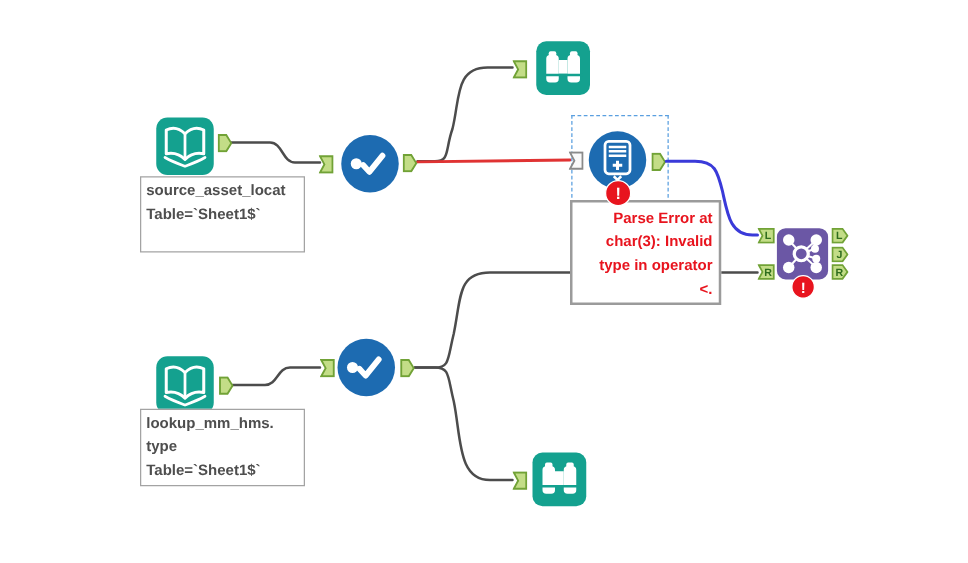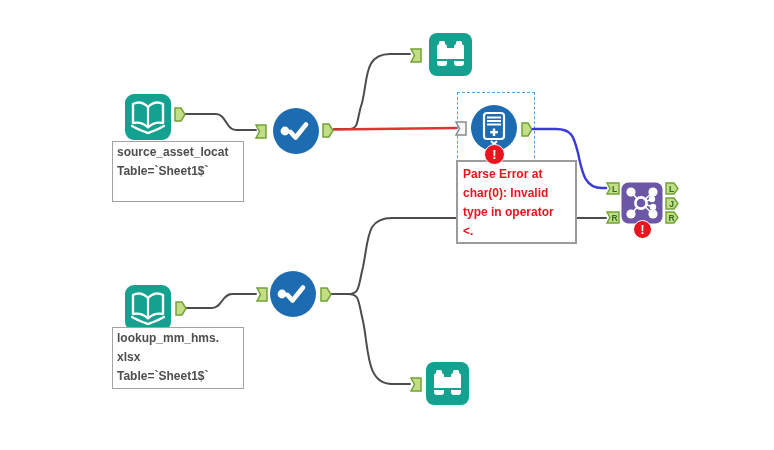--- a/index.html
+++ b/index.html
@@ -20,21 +20,21 @@
     z-index:2;border:1px dashed #5A9FE0;background:transparent;
   }
   .tool-label{
     z-index:2;background:#ffffff;border:1px solid #A3A3A3;
     color:#4E4E4E;font-size:12px;font-weight:bold;line-height:19px;
     padding:1px 4px 0 4px;white-space:nowrap;
   }
   .error-box{
     z-index:4;background:#ffffff;border:2px solid #9B9B9B;
     color:#E8141E;font-size:12px;font-weight:bold;line-height:19px;
-    padding:3px 5px 0 5px;white-space:nowrap;box-sizing:border-box;
+    padding:3px 5px 0 5px;white-space:nowrap;box-sizing:border-box;text-align:right;
   }
   .blue-wire-layer{left:0;top:0;z-index:5;pointer-events:none;}
   .blue-wire-layer path{pointer-events:stroke;}
   .err-badge{
     z-index:6;background:#E8141E;border:1.5px solid #ffffff;border-radius:50%;
     color:#ffffff;font-weight:bold;display:flex;align-items:center;justify-content:center;
     box-sizing:border-box;
   }
   .anchor-letter{font-size:8.5px;font-weight:bold;fill:#2F6D1E;font-family:"Liberation Sans",sans-serif;}
 </style>
@@ -112,21 +112,21 @@
       <line x1="20.2" y1="28.2" x2="27.8" y2="28.2" stroke="#fff" stroke-width="2.4"></line>
       <path d="M21 37 L24 40 L27 37" fill="none" stroke="#fff" stroke-width="2"></path>
     </svg>
   </div>
   <svg class="abs anchor" style="left:521px;top:122px;" width="12" height="15">
     <polygon points="1,1 7,1 11,7.5 7,14 1,14" fill="#C3DD87" stroke="#71A236" stroke-width="1.5"></polygon>
   </svg>
 
   <div class="abs error-box" style="left:456px;top:160px;width:121px;height:84px;">
     <div>Parse Error at</div>
-    <div>char(0): Invalid</div>
+    <div>char(3): Invalid</div>
     <div>type in operator</div>
     <div>&lt;.</div>
   </div>
 
   <svg class="abs blue-wire-layer" width="774" height="450">
     <path class="wire blue" d="M533 129 H556 C572 129 574 137 578 153 C582 171 584 188 602 188 H606"></path>
   </svg>
 
   <svg class="abs anchor" style="left:606px;top:182px;" width="14" height="13">
     <polygon points="1,1 13,1 13,12 1,12 4,6.5" fill="#C3DD87" stroke="#71A236" stroke-width="1.4"></polygon>
@@ -175,21 +175,21 @@
       <path d="M9 11 C14 8.5 19.5 9.5 24 14 C28.5 9.5 34 8.5 39 11 L39 30 C34 29 28.5 30 24 34.5 C19.5 30 14 29 9 30 Z" fill="none" stroke="#fff" stroke-width="2.4" stroke-linejoin="round"></path>
       <path d="M24 14 L24 34.5" stroke="#fff" stroke-width="2.2"></path>
       <path d="M8 33 C14 36.5 20 38.5 24 40 C28 38.5 34 36.5 40 33" fill="none" stroke="#fff" stroke-width="2.2" stroke-linecap="round"></path>
     </svg>
   </div>
   <svg class="abs anchor" style="left:175px;top:301px;" width="12" height="15">
     <polygon points="1,1 7,1 11,7.5 7,14 1,14" fill="#C3DD87" stroke="#71A236" stroke-width="1.5"></polygon>
   </svg>
   <div class="abs tool-label" style="left:112px;top:327px;width:122px;height:59px;">
     <div>lookup_mm_hms.</div>
-    <div>xlsx</div>
+    <div>type</div>
     <div>Table=`Sheet1$`</div>
   </div>
 
   <svg class="abs anchor" style="left:256px;top:287px;" width="12" height="15">
     <polygon points="1,1 11,1 11,14 1,14 4.5,7.5" fill="#C3DD87" stroke="#71A236" stroke-width="1.5"></polygon>
   </svg>
   <div class="abs tool" style="left:269px;top:270px;">
     <svg viewBox="0 0 48 48" width="48" height="48">
       <circle cx="24" cy="24" r="23" fill="#1D6BB1"></circle>
       <circle cx="13" cy="24" r="4.4" fill="#fff"></circle>

